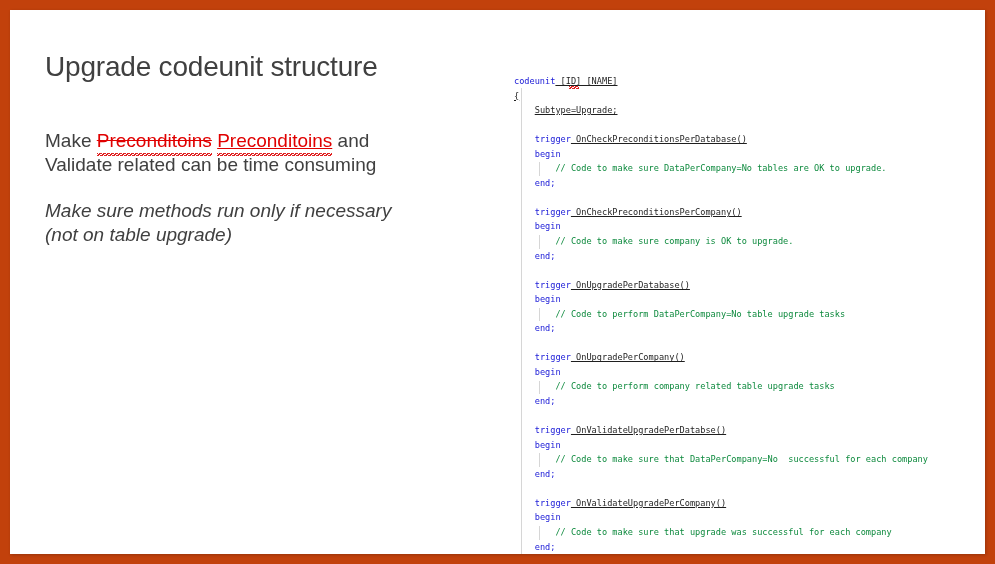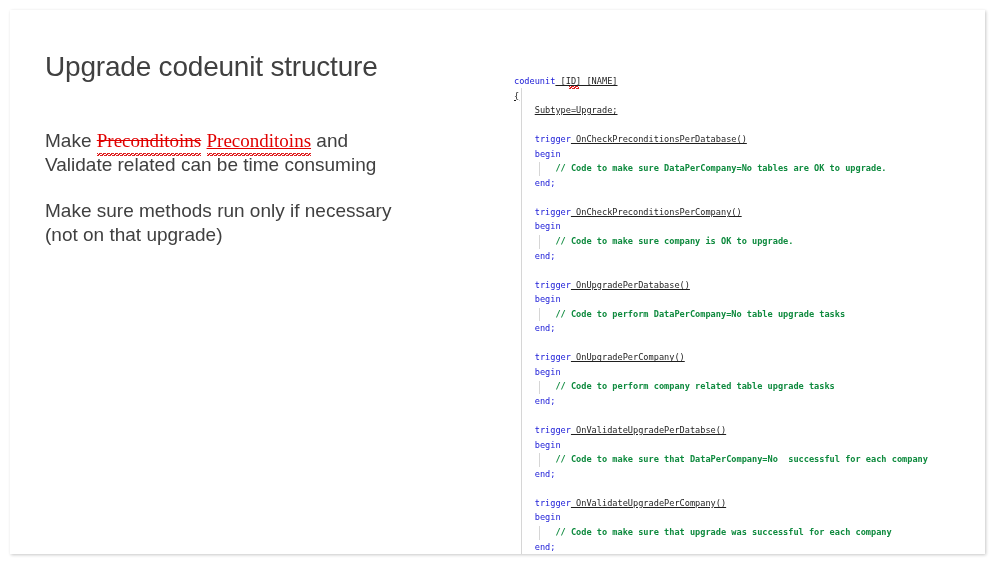--- a/index.html
+++ b/index.html
@@ -10,21 +10,21 @@
     background: #e8e8e8;
     font-family: "Liberation Sans", sans-serif;
     overflow: hidden;
   }
 
   #slide-root {
     position: absolute;
     left: 0; top: 0;
     width: 995px;
     height: 564px;
-    background: #ffffff;
+    background: #c2410c;
   }
 
   
   #slide {
     position: absolute;
     left: 10px;
     top: 10px;
     width: 975px;
     height: 544px;
     background: #ffffff;
@@ -55,39 +55,38 @@
     margin-top: 45px;
     font-size: 19px;
     color: #404040;
     line-height: 24px;
     font-weight: 400;
   }
 
   .para {
     margin: 0 0 22px 0;
   }
-  .para:last-child { margin-bottom: 4px; }
+  .para:last-child { margin-bottom: 4px; font-style: italic; }
 
   
   .rev-del {
     color: #e00000;
     text-decoration: line-through;
     text-decoration-color: #e00000;
   }
   .rev-ins {
     color: #e00000;
     text-decoration: underline;
     text-decoration-color: #e00000;
     text-underline-offset: 1px;
   }
   
   .squiggle {
     position: relative;
     display: inline-block;
-    font-family: Liberation Serif, serif;
   }
   .squiggle::after {
     content: "";
     position: absolute;
     left: 0;
     right: 0;
     bottom: -3px;
     height: 3px;
     background-image:
       repeating-linear-gradient(135deg,
@@ -119,21 +118,21 @@
     white-space: pre;
     letter-spacing: 0px;
   }
 
   .cl { display: block; height: 14.55px; white-space: pre; }
   .cl.blank { color: transparent; }
 
   
   .tok-kw   { color: #2020d8; }      
   .tok-id   { color: #1f1f1f; text-decoration: underline; }      
-  .tok-cmt  { color: #0e8a3e; font-weight: bold; }
+  .tok-cmt  { color: #0e8a3e; }
 
   
   .guide {
     position: absolute;
     width: 1px;
     background: #d6d6d6;
   }
   #guide-outer {
     left: 13px;
     top: 22px;
@@ -167,21 +166,21 @@
   <div id="slide">
 
     <div id="left-col">
 
       <h1 id="page-title">Upgrade codeunit structure</h1>
 
       <div id="body-text">
 
         <p class="para"><span>Make </span><span class="squiggle"><span class="rev-del">Preconditoins</span></span><span> </span><span class="squiggle"><span class="rev-ins">Preconditoins</span><span class="rev-ins"> </span></span><span> and</span><br><span>Validate related can be time consuming</span></p>
 
-        <p class="para"><span>Make sure methods run only if necessary</span><br><span>(not on that upgrade)</span></p>
+        <p class="para"><span>Make sure methods run only if necessary</span><br><span>(not on table upgrade)</span></p>
 
       </div>
     </div>
 
     <div id="code-panel">
       <div class="guide" id="guide-outer"></div>
       <div id="code-squiggle"></div>
       <pre id="code-block"><span class="cl"><span></span><span class="tok-kw">codeunit</span><span class="tok-id"> [ID] [NAME]</span></span><span class="cl"><span></span><span class="tok-id">{</span></span><span class="cl"><span>    </span><span class="tok-id">Subtype=Upgrade;</span></span><span class="cl blank">&nbsp;</span><span class="cl"><span>    </span><span class="tok-kw">trigger</span><span class="tok-id"> OnCheckPreconditionsPerDatabase()</span></span><span class="cl"><span>    </span><span class="tok-kw">begin</span></span><span class="cl"><span>        </span><span class="tok-cmt">// Code to make sure DataPerCompany=No tables are OK to upgrade.</span></span><span class="cl"><span>    </span><span class="tok-kw">end;</span></span><span class="cl blank">&nbsp;</span><span class="cl"><span>    </span><span class="tok-kw">trigger</span><span class="tok-id"> OnCheckPreconditionsPerCompany()</span></span><span class="cl"><span>    </span><span class="tok-kw">begin</span></span><span class="cl"><span>        </span><span class="tok-cmt">// Code to make sure company is OK to upgrade.</span></span><span class="cl"><span>    </span><span class="tok-kw">end;</span></span><span class="cl blank">&nbsp;</span><span class="cl"><span>    </span><span class="tok-kw">trigger</span><span class="tok-id"> OnUpgradePerDatabase()</span></span><span class="cl"><span>    </span><span class="tok-kw">begin</span></span><span class="cl"><span>        </span><span class="tok-cmt">// Code to perform DataPerCompany=No table upgrade tasks</span></span><span class="cl"><span>    </span><span class="tok-kw">end;</span></span><span class="cl blank">&nbsp;</span><span class="cl"><span>    </span><span class="tok-kw">trigger</span><span class="tok-id"> OnUpgradePerCompany()</span></span><span class="cl"><span>    </span><span class="tok-kw">begin</span></span><span class="cl"><span>        </span><span class="tok-cmt">// Code to perform company related table upgrade tasks</span></span><span class="cl"><span>    </span><span class="tok-kw">end;</span></span><span class="cl blank">&nbsp;</span><span class="cl"><span>    </span><span class="tok-kw">trigger</span><span class="tok-id"> OnValidateUpgradePerDatabse()</span></span><span class="cl"><span>    </span><span class="tok-kw">begin</span></span><span class="cl"><span>        </span><span class="tok-cmt">// Code to make sure that DataPerCompany=No  successful for each company</span></span><span class="cl"><span>    </span><span class="tok-kw">end;</span></span><span class="cl blank">&nbsp;</span><span class="cl"><span>    </span><span class="tok-kw">trigger</span><span class="tok-id"> OnValidateUpgradePerCompany()</span></span><span class="cl"><span>    </span><span class="tok-kw">begin</span></span><span class="cl"><span>        </span><span class="tok-cmt">// Code to make sure that upgrade was successful for each company</span></span><span class="cl"><span>    </span><span class="tok-kw">end;</span></span></pre>
     <div class="guide guide-inner" style="top: 96.3px; height: 13.55px;"></div>
         <div class="guide guide-inner" style="top: 169.05px; height: 13.55px;"></div>

